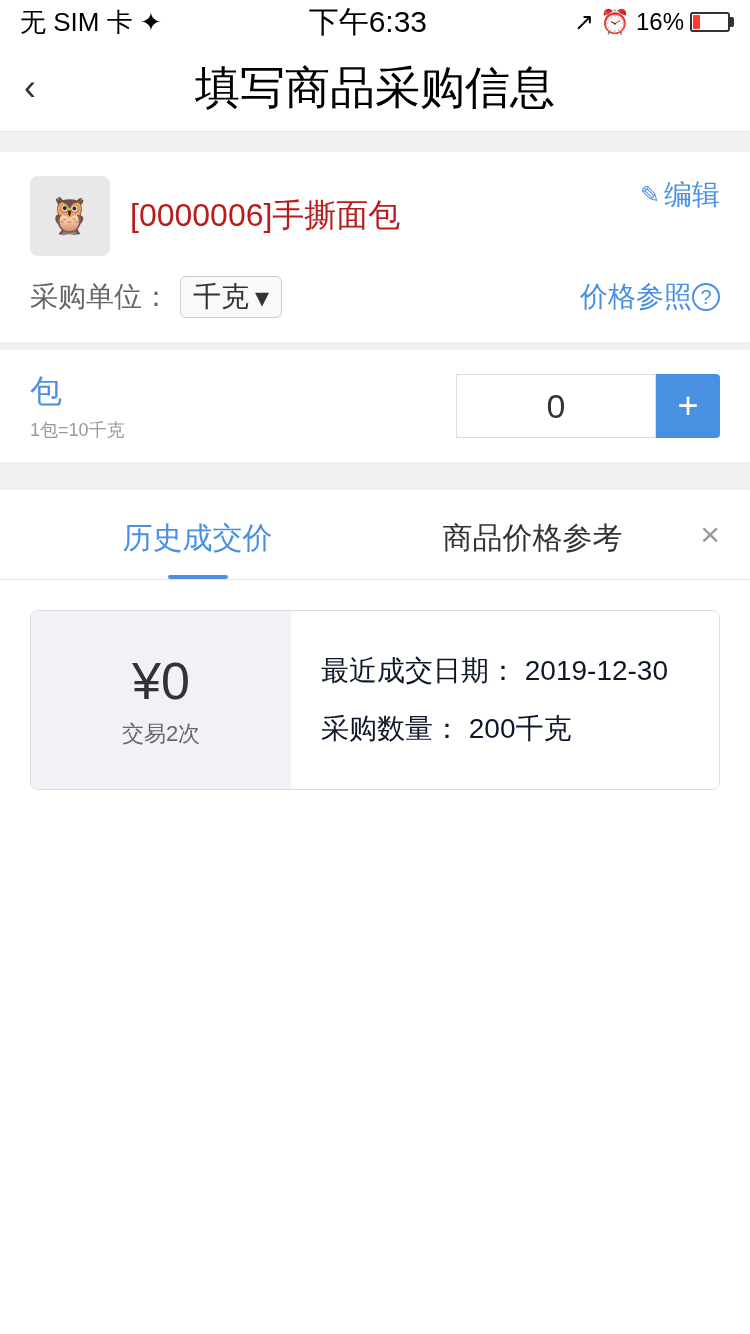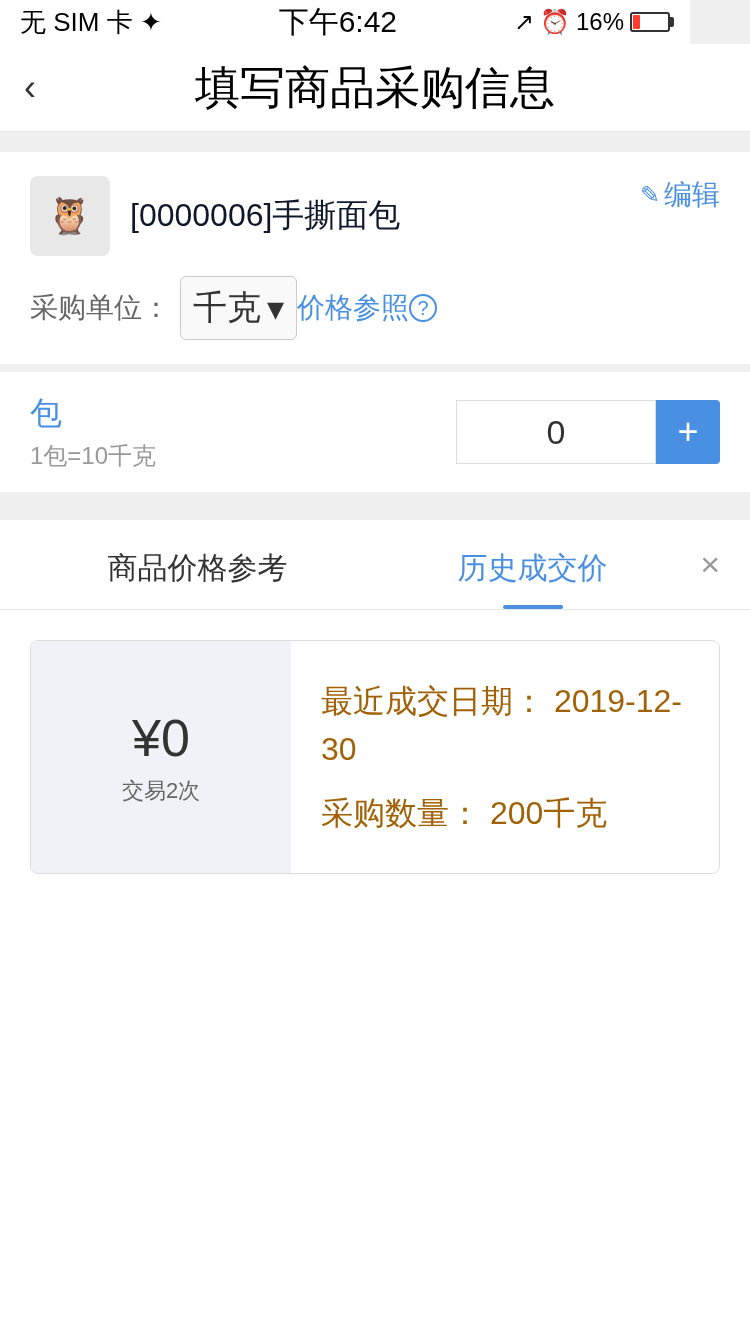--- a/index.html
+++ b/index.html
@@ -7,21 +7,21 @@
     body {
       width: 750px;
       min-height: 1334px;
       font-family: -apple-system, "PingFang SC", "Helvetica Neue", Arial, sans-serif;
       background: #f0f0f0;
       overflow-x: hidden;
     }
 
     
     .status-bar {
-      width: 690px;
+      width: 750px;
       height: 44px;
       background: #fff;
       display: flex;
       align-items: center;
       justify-content: space-between;
       padding: 8px 20px;
       font-size: 28px;
       color: #000;
     }
     .status-left { display: flex; align-items: center; gap: 8px; font-size: 26px; }
@@ -106,50 +106,51 @@
       justify-content: center;
       flex-shrink: 0;
     }
     .owl-icon {
       font-size: 36px;
       color: #999;
     }
     .product-name {
       font-size: 32px;
       font-weight: 500;
-      color: #0f172a;
+      color: #b91c1c;
     }
     .edit-link {
       color: #4a90e2;
       font-size: 28px;
       display: flex;
       align-items: center;
       gap: 4px;
       white-space: nowrap;
     }
     .edit-icon {
       font-size: 24px;
     }
     .product-unit-row {
       display: flex;
       align-items: center;
+      justify-content: space-between;
       margin-top: 10px;
     }
     .unit-label {
       font-size: 28px;
       color: #666;
       margin-right: 10px;
     }
     .unit-select {
       display: inline-flex;
       align-items: center;
       border: 1px solid #ccc;
       border-radius: 6px;
-      padding: 8px 12px;
-      font-size: 34px;
+      padding: 1px 12px;
+      font-size: 28px;
       color: #333;
       background: #f9f9f9;
       gap: 6px;
     }
     .price-ref {
       color: #4a90e2;
       font-size: 28px;
       display: flex;
       align-items: center;
       gap: 0;
@@ -183,21 +184,21 @@
     .quantity-label-group {
       display: flex;
       flex-direction: column;
     }
     .quantity-unit {
       font-size: 32px;
       font-weight: 500;
       color: #4a90e2;
     }
     .quantity-sub {
-      font-size: 24px;
+      font-size: 18px;
       color: #999;
       margin-top: 4px;
     }
     .quantity-controls {
       display: flex;
       align-items: center;
       gap: 0;
     }
     .quantity-input-box {
       width: 200px;
@@ -301,40 +302,40 @@
     }
     .history-right {
       flex: 1;
       padding: 36px 30px;
       display: flex;
       flex-direction: column;
       justify-content: center;
       gap: 16px;
     }
     .history-detail-row {
-      font-size: 32px;
-      color: #a16207;
+      font-size: 28px;
+      color: #0f172a;
       line-height: 1.5;
     }
 
     
     .body-white {
       background: #fff;
       flex: 1;
       min-height: 600px;
     }
   </style>
 </head>
 <body>
 
 <div class="status-bar">
   <div class="status-left">
     <span>无 SIM 卡 ✦</span>
   </div>
-  <div class="status-center">下午6:42</div>
+  <div class="status-center">下午6:33</div>
   <div class="status-right">
     <span>↗</span>
     <span>⏰</span>
     <span>16%</span>
     <span class="battery-icon">
       <span class="battery-fill"></span>
     </span>
   </div>
 </div>
 
@@ -381,22 +382,22 @@
   <div class="quantity-controls">
     <div class="quantity-input-box">0</div>
     <button class="quantity-plus">+</button>
   </div>
 </div>
 
 <div class="divider"></div>
 
 <div class="tab-panel">
   <div class="tab-header">
+    <div class="tab-item active">历史成交价</div>
     <div class="tab-item">商品价格参考</div>
-    <div class="tab-item active">历史成交价</div>
     <span class="tab-close">×</span>
   </div>
   <div class="tab-content">
     <div class="history-card">
       <div class="history-left">
         <div class="history-price">¥0</div>
         <div class="history-count">交易2次</div>
       </div>
       <div class="history-right">
         <div class="history-detail-row">

